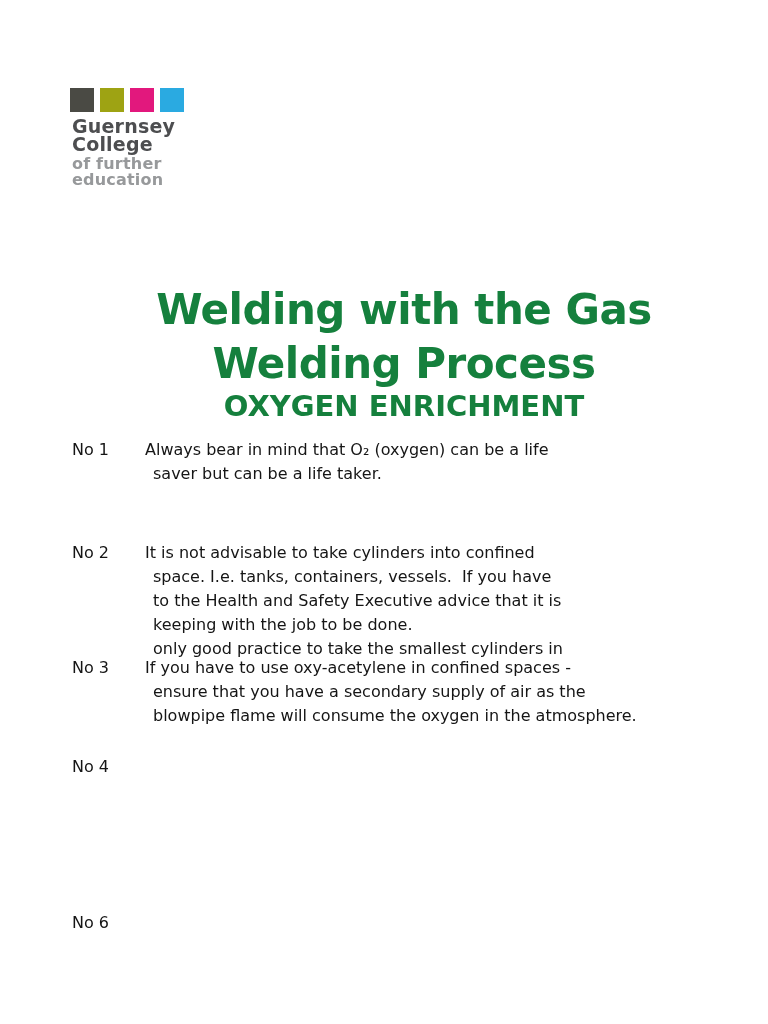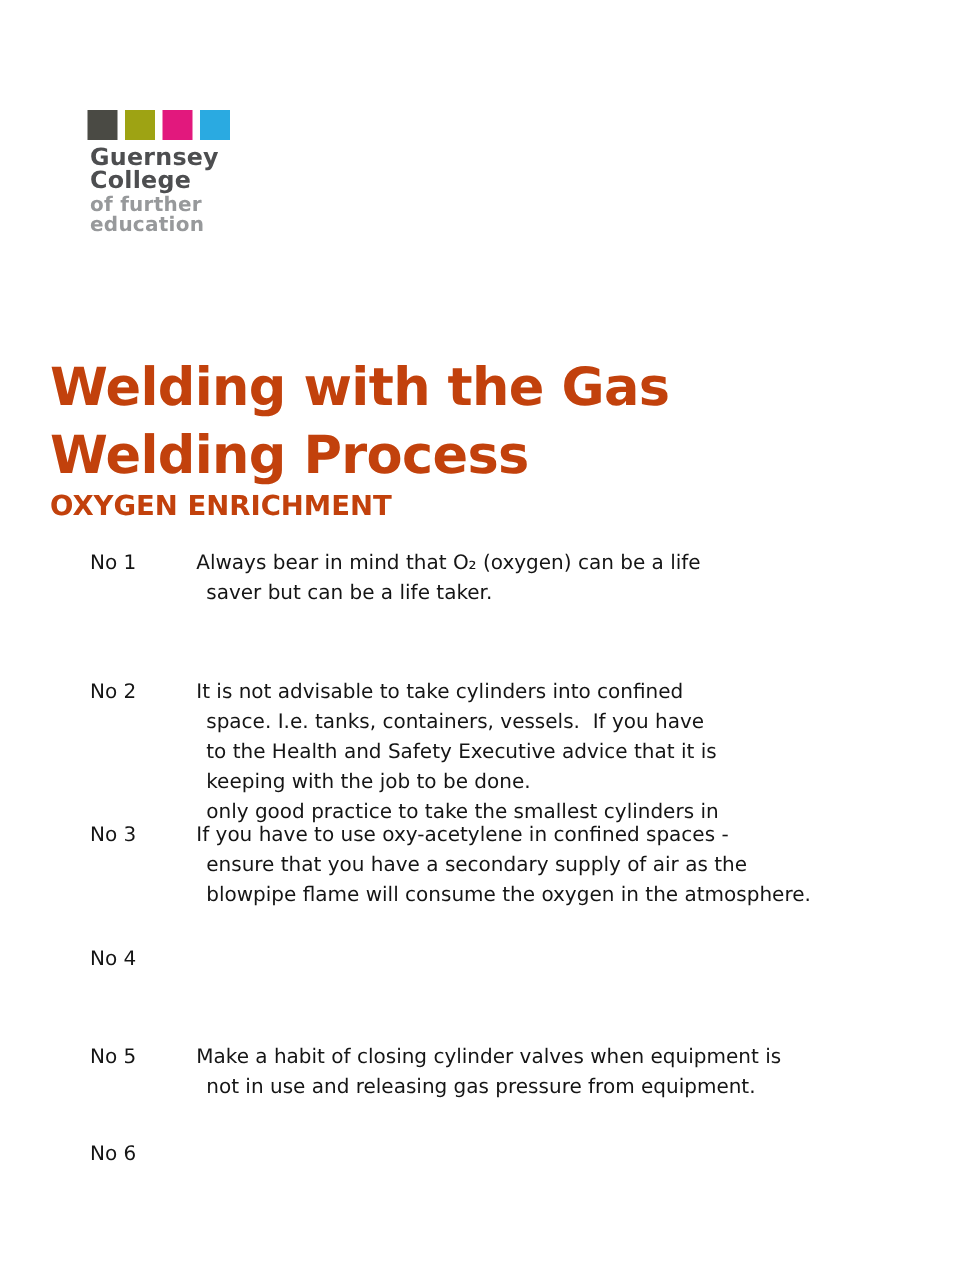--- a/index.html
+++ b/index.html
@@ -23,36 +23,36 @@
   .logo-name.first { margin-top: 5px; }
   .logo-tag {
     font-size: 16px; font-weight: bold; color: #97999b;
     line-height: 16px; letter-spacing: 0.2px; margin-left: 2px;
   }
   .logo-tag.first { margin-top: 3px; }
 
   
   .title-block {
     position: absolute; left: 40px; top: 283px; width: 728px;
-    color: #c2410c;
+    text-align: center; color: #15803d;
   }
   .title-line {
     font-size: 42px; font-weight: bold; line-height: 54px;
     letter-spacing: -0.5px; white-space: pre;
   }
   .subtitle {
-    font-size: 22px; font-weight: bold; line-height: 22px;
+    font-size: 29px; font-weight: bold; line-height: 22px;
     margin-top: 4px; letter-spacing: 0px; white-space: pre;
   }
 
   
   .note {
     position: absolute; left: 72px;
     display: flex; align-items: flex-start;
-    font-size: 16px; line-height: 24px; color: #151515; gap: 12px;
+    font-size: 16px; line-height: 24px; color: #151515;
   }
   .note-label { width: 73px; flex: none; white-space: pre; }
   .note-body { flex: none; }
   .note-body .line { white-space: pre; }
   .note-body .line.cont { padding-left: 8px; }
 
   .n1 { top: 438px; }
   .n2 { top: 520px; margin-top: 21px; }
   .n3 { top: 656px; }
   .n4 { top: 755px; }
@@ -108,25 +108,18 @@
       <div class="line">If you have to use oxy-acetylene in confined spaces -</div>
       <div class="line cont">ensure that you have a secondary supply of air as the</div>
       <div class="line cont">blowpipe flame will consume the oxygen in the atmosphere.</div>
     </div>
   </div>
 
   <div class="note n4">
     <div class="note-label">No 4</div>
   </div>
 
-  <div class="note n5">
-    <div class="note-label">No 5</div>
-    <div class="note-body">
-      <div class="line">Make a habit of closing cylinder valves when equipment is</div>
-      <div class="line cont">not in use and releasing gas pressure from equipment.</div>
-    </div>
-  </div>
 
   <div class="note n6">
     <div class="note-label">No 6</div>
   </div>
 
 </div>
 
 </body></html>

